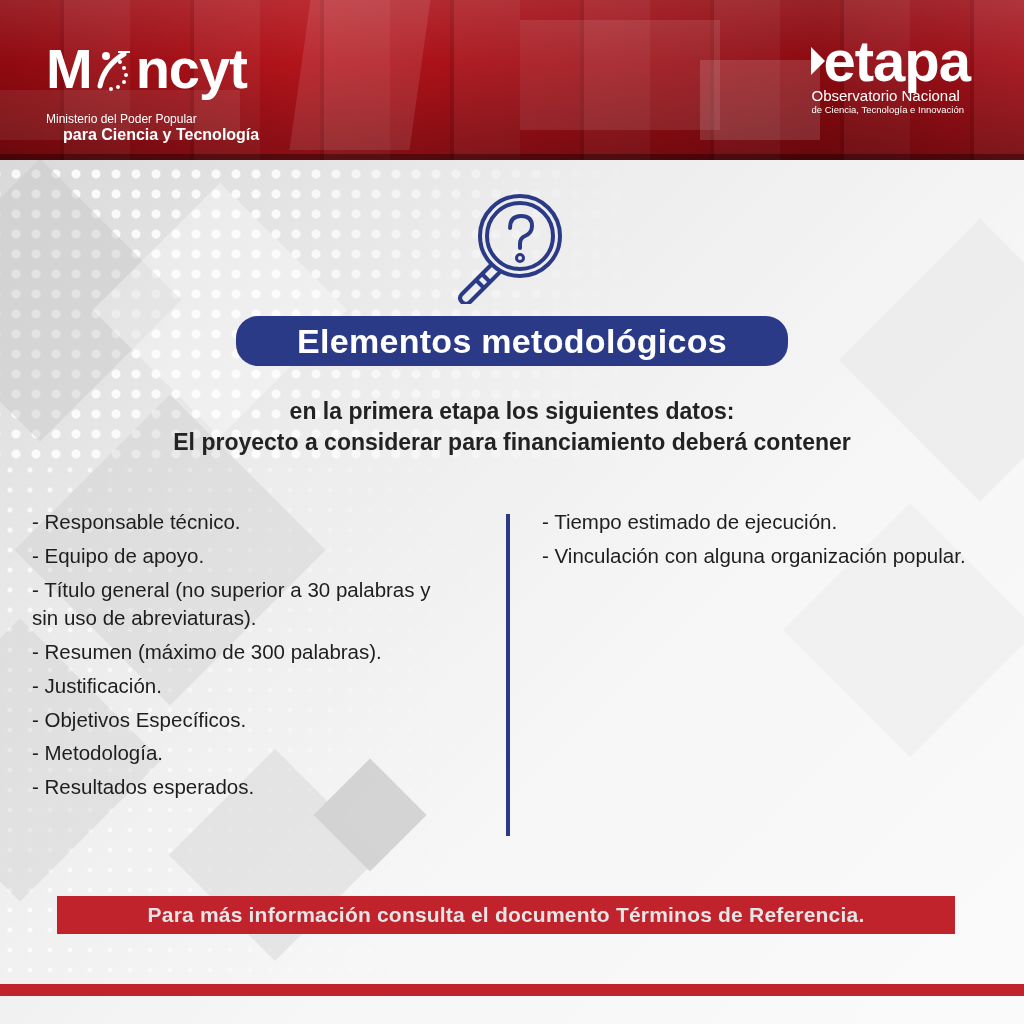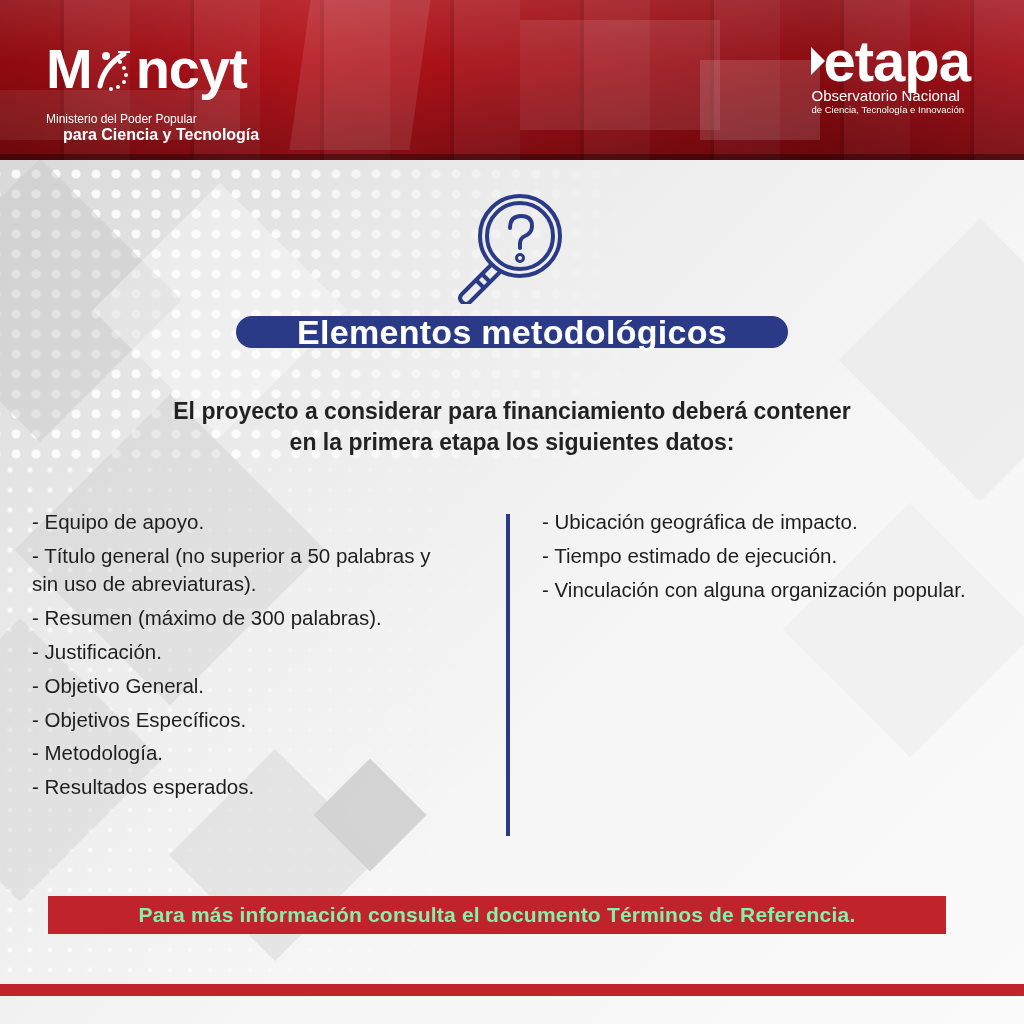--- a/index.html
+++ b/index.html
@@ -37,35 +37,35 @@
     mask-image: linear-gradient(90deg, #000 0%, #000 40%, transparent 100%); opacity:0.9; }
   .dots2 { position:absolute; left:0; top:300px; width:520px; height:520px;
     background-image: radial-gradient(circle, rgba(255,255,255,0.8) 2px, transparent 3px);
     background-size:20px 20px;
     -webkit-mask-image: linear-gradient(90deg, #000 0%, transparent 100%);
     mask-image: linear-gradient(90deg, #000 0%, transparent 100%); }
   .diamond { position:absolute; transform:rotate(45deg); }
 
   .icon-wrap { position:absolute; left:452px; top:192px; width:120px; height:112px; }
 
-  .title-pill { position:absolute; left:236px; top:316px; width:552px; height:32px;
+  .title-pill { position:absolute; left:236px; top:316px; width:552px; height:50px;
     background:#2b3a87; border-radius:22px; color:#fff; font-weight:bold; font-size:34px;
     display:flex; align-items:center; justify-content:center; letter-spacing:0.3px; }
 
   .intro { position:absolute; left:60px; top:396px; width:904px; text-align:center;
     font-size:23px; font-weight:bold; color:#222; line-height:31px; }
 
   .col { position:absolute; font-size:20.5px; color:#1e1e1e; line-height:28.6px; }
   .col-left { left:32px; top:508px; width:470px; }
   .col-right { left:542px; top:508px; width:470px; }
   .col p { margin-bottom:5.2px; }
   .divider { position:absolute; left:506px; top:514px; width:4px; height:322px; background:#2b3a87; }
 
-  .cta { position:absolute; left:48px; top:896px; width:898px; height:38px; background:#c0232c;
-    color:#86efac; font-weight:bold; font-size:21px; display:flex; align-items:center; justify-content:center; letter-spacing:0.2px; }
+  .cta { position:absolute; left:57px; top:896px; width:898px; height:38px; background:#c0232c;
+    color:#e5e5e5; font-weight:bold; font-size:21px; display:flex; align-items:center; justify-content:center; letter-spacing:0.2px; }
 
   .bottom-bar { position:absolute; left:0; top:984px; width:1024px; height:12px; background:#c0232c; }
 </style>
 </head>
 <body>
 
 <div class="header">
   <div class="shape" style="left:300px;top:0;width:120px;height:150px;transform:skewX(-8deg);"></div>
   <div class="shape" style="left:520px;top:20px;width:200px;height:110px;"></div>
   <div class="shape" style="left:700px;top:60px;width:120px;height:80px;background:rgba(255,255,255,0.14);"></div>
@@ -123,38 +123,37 @@
     <path d="M58 36 q0-12 11-12 q11 0 11 10 q0 7-7 10 q-5 2-5 8 v4" fill="none" stroke="#2b3a87" stroke-width="4" stroke-linecap="round"></path>
     <circle cx="68" cy="66" r="3.5" fill="none" stroke="#2b3a87" stroke-width="3"></circle>
     <path d="M40 72 L10 102 q-4 4 0 8 q4 4 8 0 L48 80" fill="none" stroke="#2b3a87" stroke-width="4" stroke-linejoin="round"></path>
     <path d="M30 82 L38 90 M24 88 L32 96" stroke="#2b3a87" stroke-width="4"></path>
   </svg>
 </div>
 
 <div class="title-pill">Elementos metodológicos</div>
 
 <div class="intro">
+  <div>en la primera etapa los siguientes datos:</div>
   <div>El proyecto a considerar para financiamiento deberá contener</div>
-  <div>en la primera etapa los siguientes datos:</div>
 </div>
 
 <div class="col col-left">
+  <p>- Responsable técnico.</p>
   <p>- Equipo de apoyo.</p>
-  <p style="width:430px;">- Título general (no superior a 50 palabras y sin uso de abreviaturas).</p>
+  <p style="width:430px;">- Título general (no superior a 30 palabras y sin uso de abreviaturas).</p>
   <p>- Resumen (máximo de 300 palabras).</p>
   <p>- Justificación.</p>
-  <p>- Objetivo General.</p>
   <p>- Objetivos Específicos.</p>
   <p>- Metodología.</p>
   <p>- Resultados esperados.</p>
 </div>
 
 <div class="divider"></div>
 
 <div class="col col-right">
-  <p>- Ubicación geográfica de impacto.</p>
   <p>- Tiempo estimado de ejecución.</p>
   <p style="width:452px;">- Vinculación con alguna organización popular.</p>
 </div>
 
 <div class="cta">Para más información consulta el documento Términos de Referencia.</div>
 
 <div class="bottom-bar"></div>
 
 </body></html>

